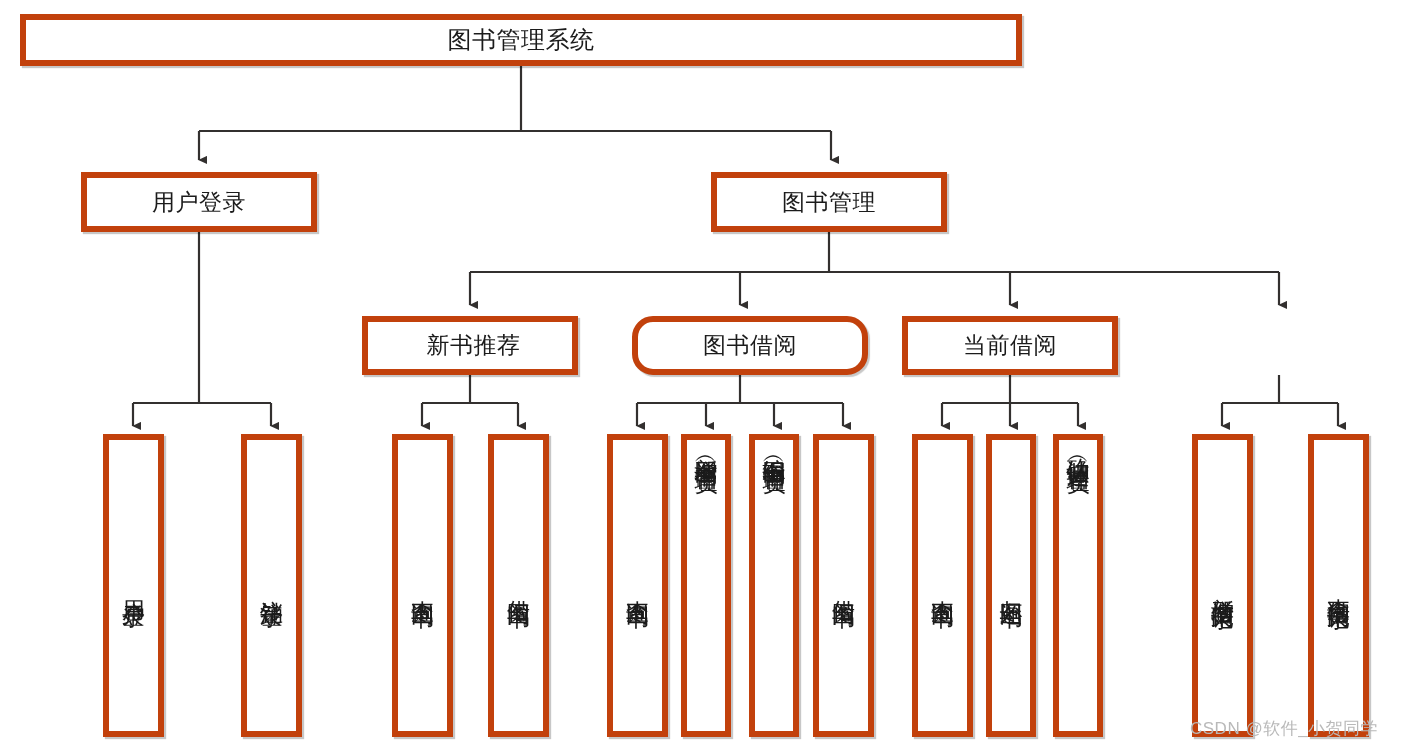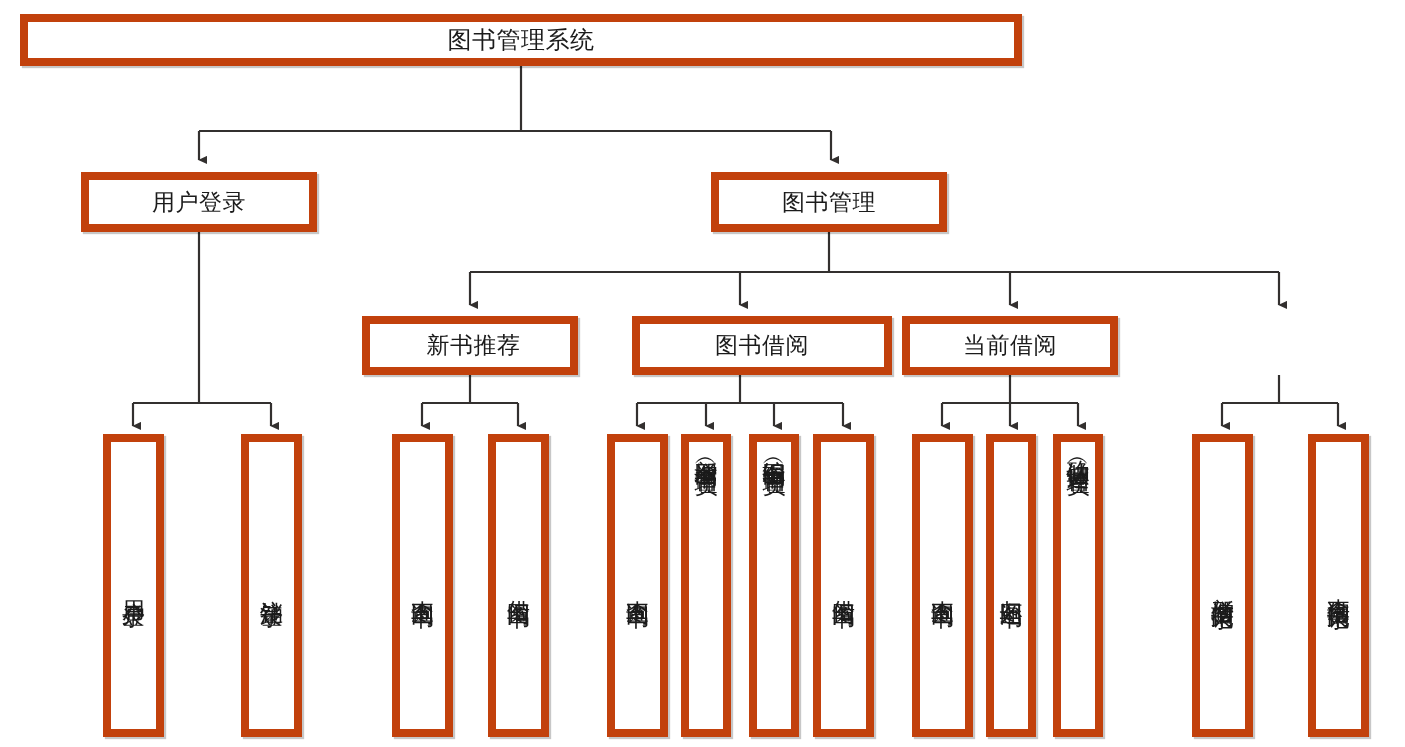--- a/index.html
+++ b/index.html
@@ -23,21 +23,21 @@
     left: 0;
     top: 0;
     width: 1405px;
     height: 747px;
     pointer-events: none;
   }
   .node {
     position: absolute;
     box-sizing: border-box;
     background: #ffffff;
-    border: 8px solid #c2410c;
+    border: 6px solid #c2410c;
     box-shadow: 2px 2px 1px rgba(0,0,0,0.22);
     display: flex;
     align-items: center;
     justify-content: center;
     color: #1b1b1b;
     z-index: 2;
   }
   .node .label {
     display: block;
     text-align: center;
@@ -145,21 +145,21 @@
   </div>
 
   <div class="node horiz" style="left:711px; top:172px; width:236px; height:60px;">
     <span class="label">图书管理</span>
   </div>
 
   <div class="node horiz" style="left:362px; top:316px; width:216px; height:59px;padding-left:7px;">
     <span class="label">新书推荐</span>
   </div>
 
-  <div class="node horiz" style="left:632px; top:316px; width:260px; height:59px;">
+  <div class="node horiz" style="left:632px; top:316px; width:236px; height:59px;border-radius:21px;">
     <span class="label">图书借阅</span>
   </div>
 
   <div class="node horiz" style="left:902px; top:316px; width:216px; height:59px;">
     <span class="label">当前借阅</span>
   </div>
 
 
   <div class="node vert center-text" style="left:103px; top:434px; width:61px; height:303px;">
     <span class="label">用户登录</span>
@@ -206,14 +206,15 @@
   </div>
 
   <div class="node vert center-text" style="left:1192px; top:434px; width:61px; height:303px;">
     <span class="label">新增借阅记录</span>
   </div>
 
   <div class="node vert center-text" style="left:1308px; top:434px; width:61px; height:303px;">
     <span class="label">查询借阅记录</span>
   </div>
 
+  <div class="watermark" style="left:1190px; top:717px;">CSDN @软件_小贺同学</div>
 
 </div>
 
 </body></html>

